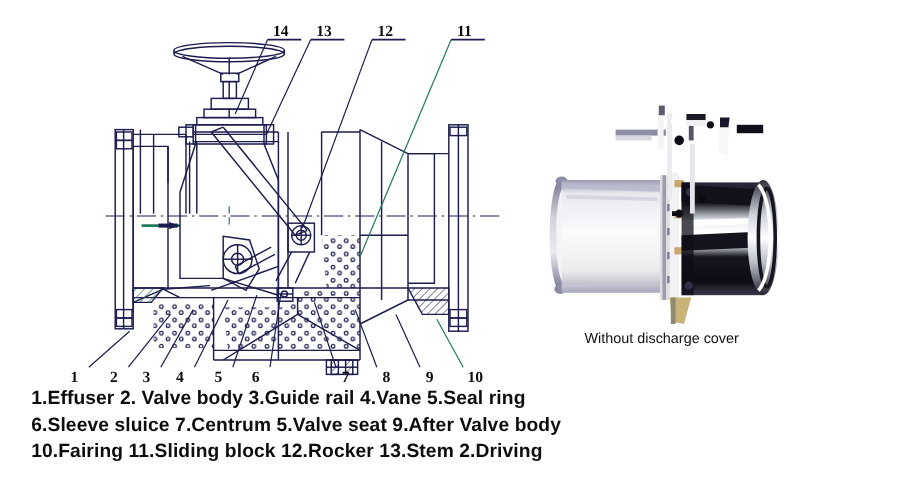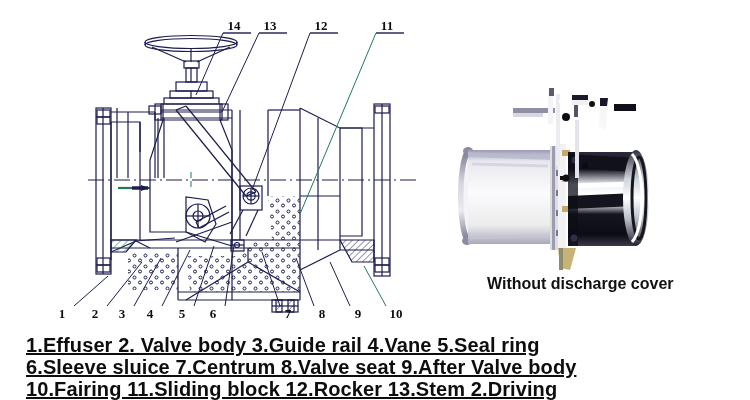--- a/index.html
+++ b/index.html
@@ -14,39 +14,38 @@
   #sheet{
     position:absolute;left:0;top:0;width:750px;height:400px;
     background:#ffffff;
   }
   svg.layer{
     position:absolute;left:0;top:0;width:750px;height:400px;
     display:block;
   }
   .legend{
     position:absolute;
-    left:26px;top:334px;
+    left:26px;top:322px;
     width:700px;
     color:#0d0d0d;
     font-family:"Liberation Sans", sans-serif;
     font-weight:bold;
-    font-size:20px;
+    font-size:16px;
     line-height:22px;
     letter-spacing:0.1px;
     white-space:nowrap;
-    text-decoration:underline;
   }
   .legend div{white-space:nowrap;}
   .photo-caption{
     position:absolute;
     left:487px;top:275px;
     color:#111111;
     font-family:"Liberation Sans", sans-serif;
-    font-weight:bold;
-    font-size:16px;
+    font-weight:normal;
+    font-size:12px;
     white-space:nowrap;
   }
 </style>
 </head>
 <body>
 
 <div id="sheet">
 
   <svg class="layer" viewBox="0 0 750 400" xmlns="http://www.w3.org/2000/svg">
     <defs>
@@ -385,17 +384,17 @@
     <g>
       <path d="M558,248 L576,248 L570,270 L560,268 Z" fill="#c9b277"></path>
       <rect x="559" y="248" width="4" height="22" fill="#8d8a6d"></rect>
     </g>
   </svg>
 
   <div class="photo-caption">Without discharge cover</div>
 
   <div class="legend">
     <div>1.Effuser 2. Valve body 3.Guide rail 4.Vane 5.Seal ring</div>
-    <div>6.Sleeve sluice 7.Centrum 8.Valve seat 9.After Valve body</div>
+    <div>6.Sleeve sluice 7.Centrum 5.Valve seat 9.After Valve body</div>
     <div>10.Fairing 11.Sliding block 12.Rocker 13.Stem 2.Driving</div>
   </div>
 
 </div>
 
 </body></html>

